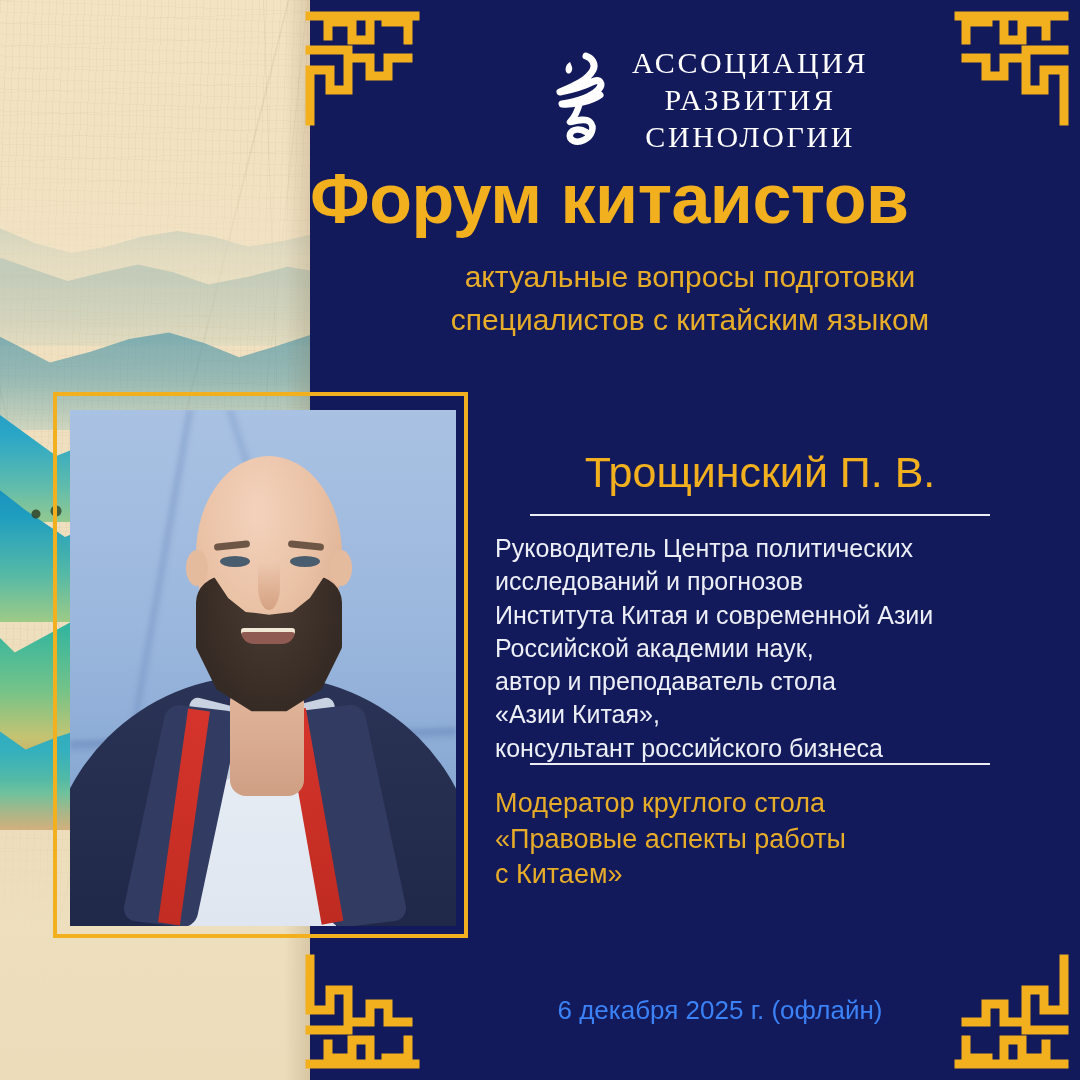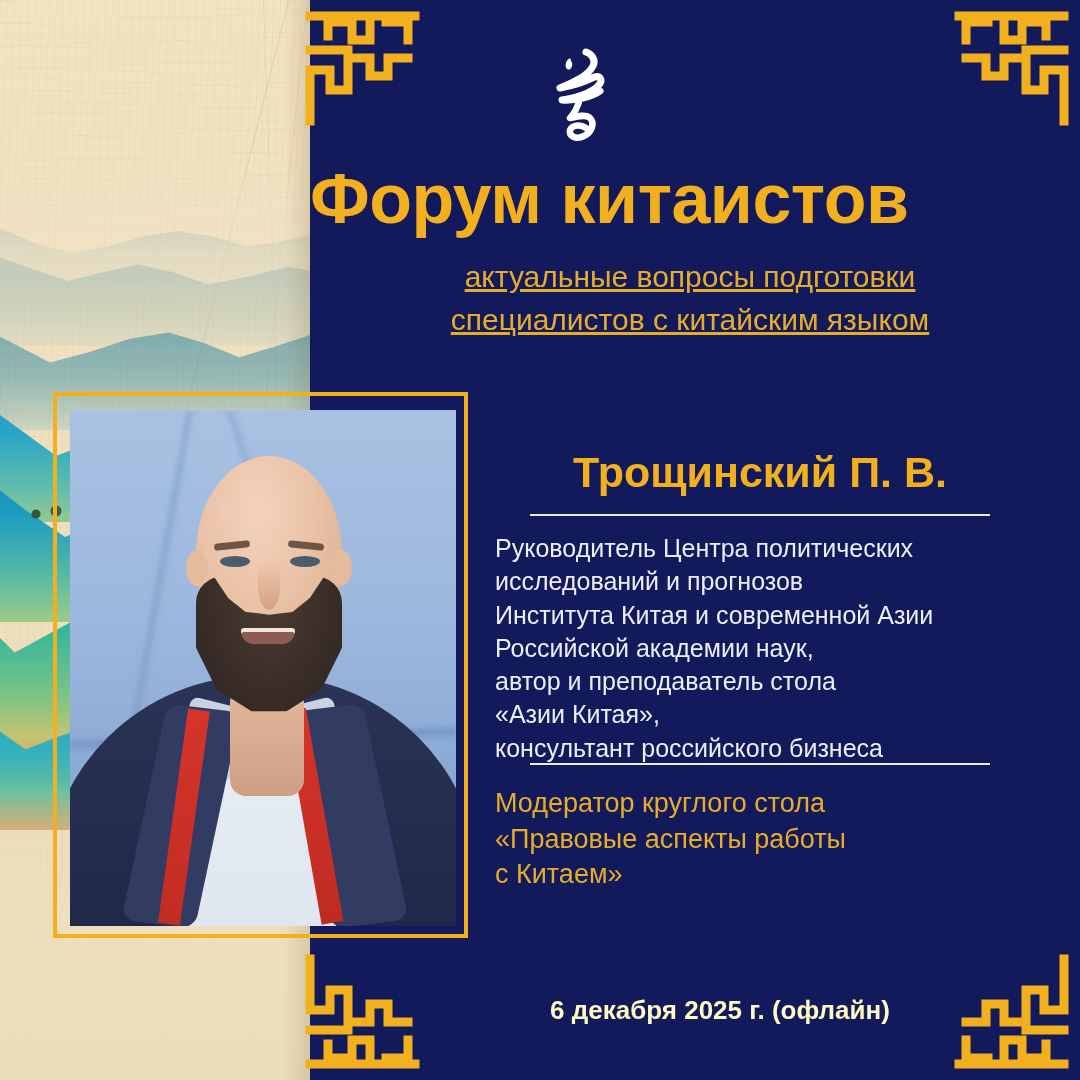--- a/index.html
+++ b/index.html
@@ -142,21 +142,20 @@
     line-height:1;
     white-space:nowrap;
   }
   .forum-sub{
     position:absolute;left:330px;top:256px;width:720px;
     text-align:center;
     color:#E8AD28;
     font-size:30px;
     font-weight:400;
     line-height:1.42;
-    text-decoration:underline;
   }
   .forum-sub div{white-space:nowrap;}
 
   
   .photo-frame{
     position:absolute;left:53px;top:392px;width:415px;height:546px;
     border:4px solid #F2B01E;
     box-sizing:border-box;
   }
   .photo-shot{
@@ -249,43 +248,43 @@
   .ph-nose{
     position:absolute;left:188px;top:152px;width:22px;height:48px;
     background:linear-gradient(180deg,rgba(214,164,134,.0),rgba(206,152,120,.75));
     border-radius:0 0 50% 50%;
   }
 
   
   .speaker-name{
     position:absolute;left:500px;top:448px;width:520px;
     text-align:center;color:#F2B01E;
-    font-size:43px;font-weight:700;white-space:nowrap;
+    font-size:43px;font-weight:400;white-space:nowrap;
   }
   .rule{
     position:absolute;height:2px;background:#ffffff;opacity:.92;
   }
   .rule.r-top{left:530px;top:514px;width:460px;}
   .rule.r-mid{left:530px;top:763px;width:460px;}
   .speaker-bio{
     position:absolute;left:495px;top:532px;width:530px;
     text-align:left;color:#EDEFF6;
     font-size:25px;font-weight:400;line-height:1.33;
   }
   .speaker-bio div{white-space:nowrap;}
   .moderator{
     position:absolute;left:495px;top:786px;width:530px;
     color:#E8AD28;
     font-size:27px;font-weight:400;line-height:1.32;
   }
   .moderator div{white-space:nowrap;}
   .event-date{
     position:absolute;left:440px;top:995px;width:560px;
-    text-align:center;color:#fef9c3;
-    font-size:26px;font-weight:700;white-space:nowrap;
+    text-align:center;color:#3b82f6;
+    font-size:26px;font-weight:400;white-space:nowrap;
   }
 </style>
 </head>
 <body>
 
 <div id="poster">
 
   <div class="art-panel">
     <div class="art-paper-grain"></div>
     <div class="art-crackle"></div>
@@ -339,20 +338,25 @@
     </svg>
   </div>
 
   <div class="logo-block">
     <div class="logo-mark">
       <svg viewBox="0 0 74 104" width="74" height="104">
         <path d="M30 14 C26 16 24 22 27 25 C30 27 33 23 32 19 C31 16 30 14 30 14 Z" fill="#fff"></path>
         <path d="M46 8 C52 10 56 16 53 22 C48 32 34 38 20 44 C30 42 44 38 52 34 C60 30 64 36 58 42 C50 50 34 54 22 56 C34 57 52 53 60 47" fill="none" stroke="#fff" stroke-width="7" stroke-linecap="round" stroke-linejoin="round"></path>
         <path d="M40 54 C38 62 36 68 30 74 C38 72 46 70 50 74 C55 79 52 88 44 92 C36 96 28 92 30 86 C32 81 40 80 46 84" fill="none" stroke="#fff" stroke-width="6.5" stroke-linecap="round" stroke-linejoin="round"></path>
       </svg>
+    </div>
+    <div class="logo-words">
+      <span>АССОЦИАЦИЯ</span>
+      <span>РАЗВИТИЯ</span>
+      <span>СИНОЛОГИИ</span>
     </div>
   </div>
 
   <div class="forum-title">Форум китаистов</div>
   <div class="forum-sub">
     <div>актуальные вопросы подготовки</div>
     <div>специалистов с китайским языком</div>
   </div>
 
   <div class="photo-frame"></div>

